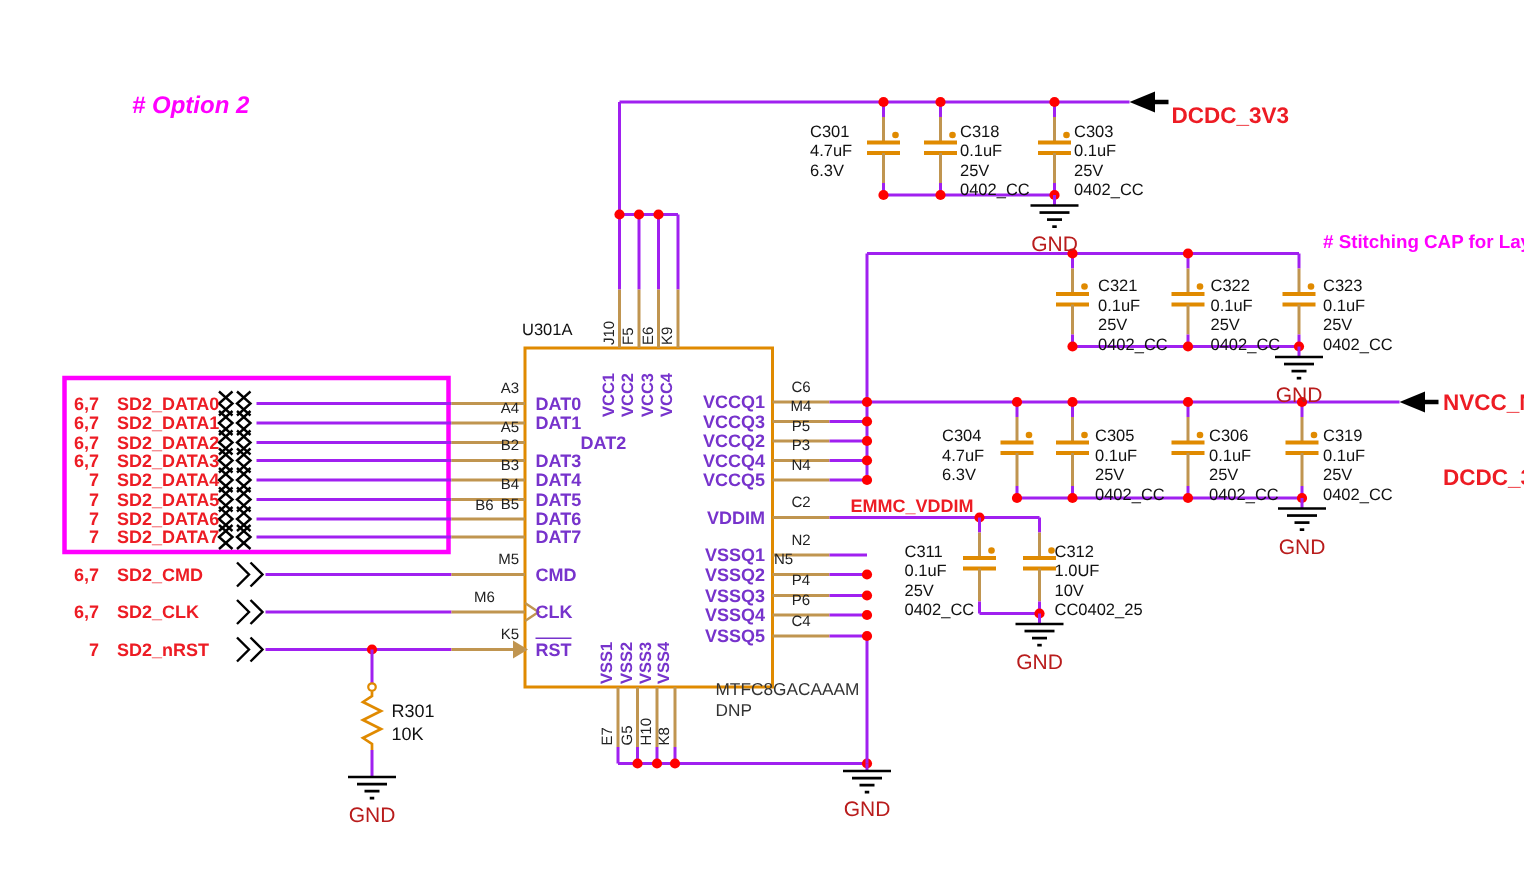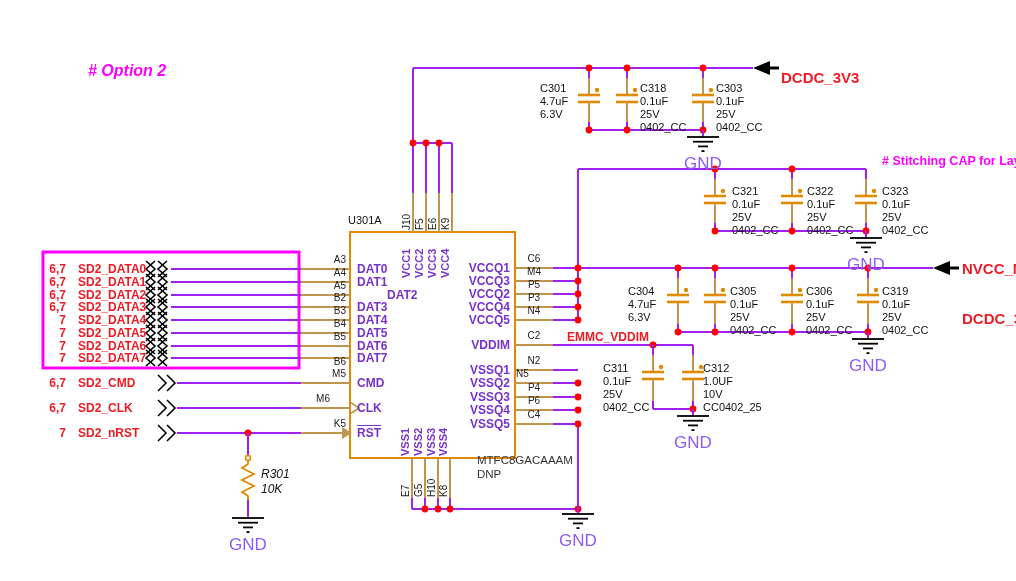--- a/index.html
+++ b/index.html
@@ -8,27 +8,27 @@
   #art{position:absolute;left:0;top:0;}
   .t{position:absolute;white-space:nowrap;}
   .title{font-style:italic;font-weight:700;font-size:38px;line-height:1.05;color:#00807C;letter-spacing:.5px;}
   .option{font-style:italic;font-weight:700;font-size:16px;color:#FF00FF;}
   .pwr{font-weight:700;font-size:15px;color:#ED1C24;}
   .net{font-weight:700;font-size:12px;color:#ED1C24;}
   .mag{font-weight:700;font-size:12.5px;color:#FF00FF;}
   .refdes{font-size:11px;color:#111;}
   .emmc-label{font-size:14px;color:#F0A04A;font-weight:500;letter-spacing:.4px;}
   .part{font-size:11.5px;color:#333;}
-  .blk12{font-size:12px;color:#111;font-style:italic;}
+  .blk12{font-size:12px;color:#111;}
   .sig{font-weight:700;font-size:12px;color:#ED1C24;text-align:center;}
   .pin-name{font-weight:700;font-size:12px;color:#7733CC;}
   .pin-name-v{font-weight:700;font-size:11px;color:#7733CC;}
   .pin-num{font-size:10px;color:#222;}
   .cap-line{font-size:11px;color:#111;line-height:13px;}
-  .gnd-label{font-size:17px;color:#8b5cf6;transform:translateX(-50%);}
+  .gnd-label{font-size:14px;color:#b91c1c;transform:translateX(-50%);}
   .vtext{writing-mode:vertical-rl;transform:rotate(180deg);line-height:13px;}
 </style>
 </head>
 <body>
 
 <div id="canvas">
   <svg id="art" width="1016" height="581" viewBox="0 0 1016 581">
       <rect x="43" y="252" width="256" height="116" fill="none" stroke="#FF00FF" stroke-width="3"></rect>
       <rect x="350" y="232" width="165" height="226" fill="none" stroke="#E08A00" stroke-width="2"></rect>
       <polyline points="155,261 146,269 155,277" fill="none" stroke="#000000" stroke-width="1.6"></polyline>
@@ -339,21 +339,21 @@
     <div class="t sig" style="left: 36px; width: 30px; text-align: right; top: 326px;">7</div>
     <div class="t sig" style="left: 78px; top: 326px;">SD2_DATA5</div>
     <div class="t pin-num" style="left: 300px; width: 46px; text-align: right; top: 318px;">B4</div>
     <div class="t pin-name" style="left: 357px; top: 326px;">DAT5</div>
     <div class="t sig" style="left: 36px; width: 30px; text-align: right; top: 339px;">7</div>
     <div class="t sig" style="left: 78px; top: 339px;">SD2_DATA6</div>
     <div class="t pin-num" style="left: 300px; width: 46px; text-align: right; top: 331px;">B5</div>
     <div class="t pin-name" style="left: 357px; top: 339px;">DAT6</div>
     <div class="t sig" style="left: 36px; width: 30px; text-align: right; top: 351px;">7</div>
     <div class="t sig" style="left: 78px; top: 351px;">SD2_DATA7</div>
-    <div class="t pin-num" style="left: 300px; width: 46px; text-align: right; top: 356px;">B6</div>
+    <div class="t pin-num" style="left: 300px; width: 46px; text-align: center; top: 332px;">B6</div>
     <div class="t pin-name" style="left: 357px; top: 351px;">DAT7</div>
     <div class="t sig" style="left: 36px; width: 30px; text-align: right; top: 376px;">6,7</div>
     <div class="t sig" style="left: 78px; top: 376px;">SD2_CMD</div>
     <div class="t pin-num" style="left: 300px; width: 46px; text-align: right; top: 368px;">M5</div>
     <div class="t pin-name" style="left: 357px; top: 376px;">CMD</div>
     <div class="t sig" style="left: 36px; width: 30px; text-align: right; top: 401px;">6,7</div>
     <div class="t sig" style="left: 78px; top: 401px;">SD2_CLK</div>
     <div class="t pin-num" style="left: 300px; width: 46px; text-align: center; top: 393px;">M6</div>
     <div class="t pin-name" style="left: 357px; top: 401px;">CLK</div>
     <div class="t sig" style="left: 36px; width: 30px; text-align: right; top: 426px;">7</div>

